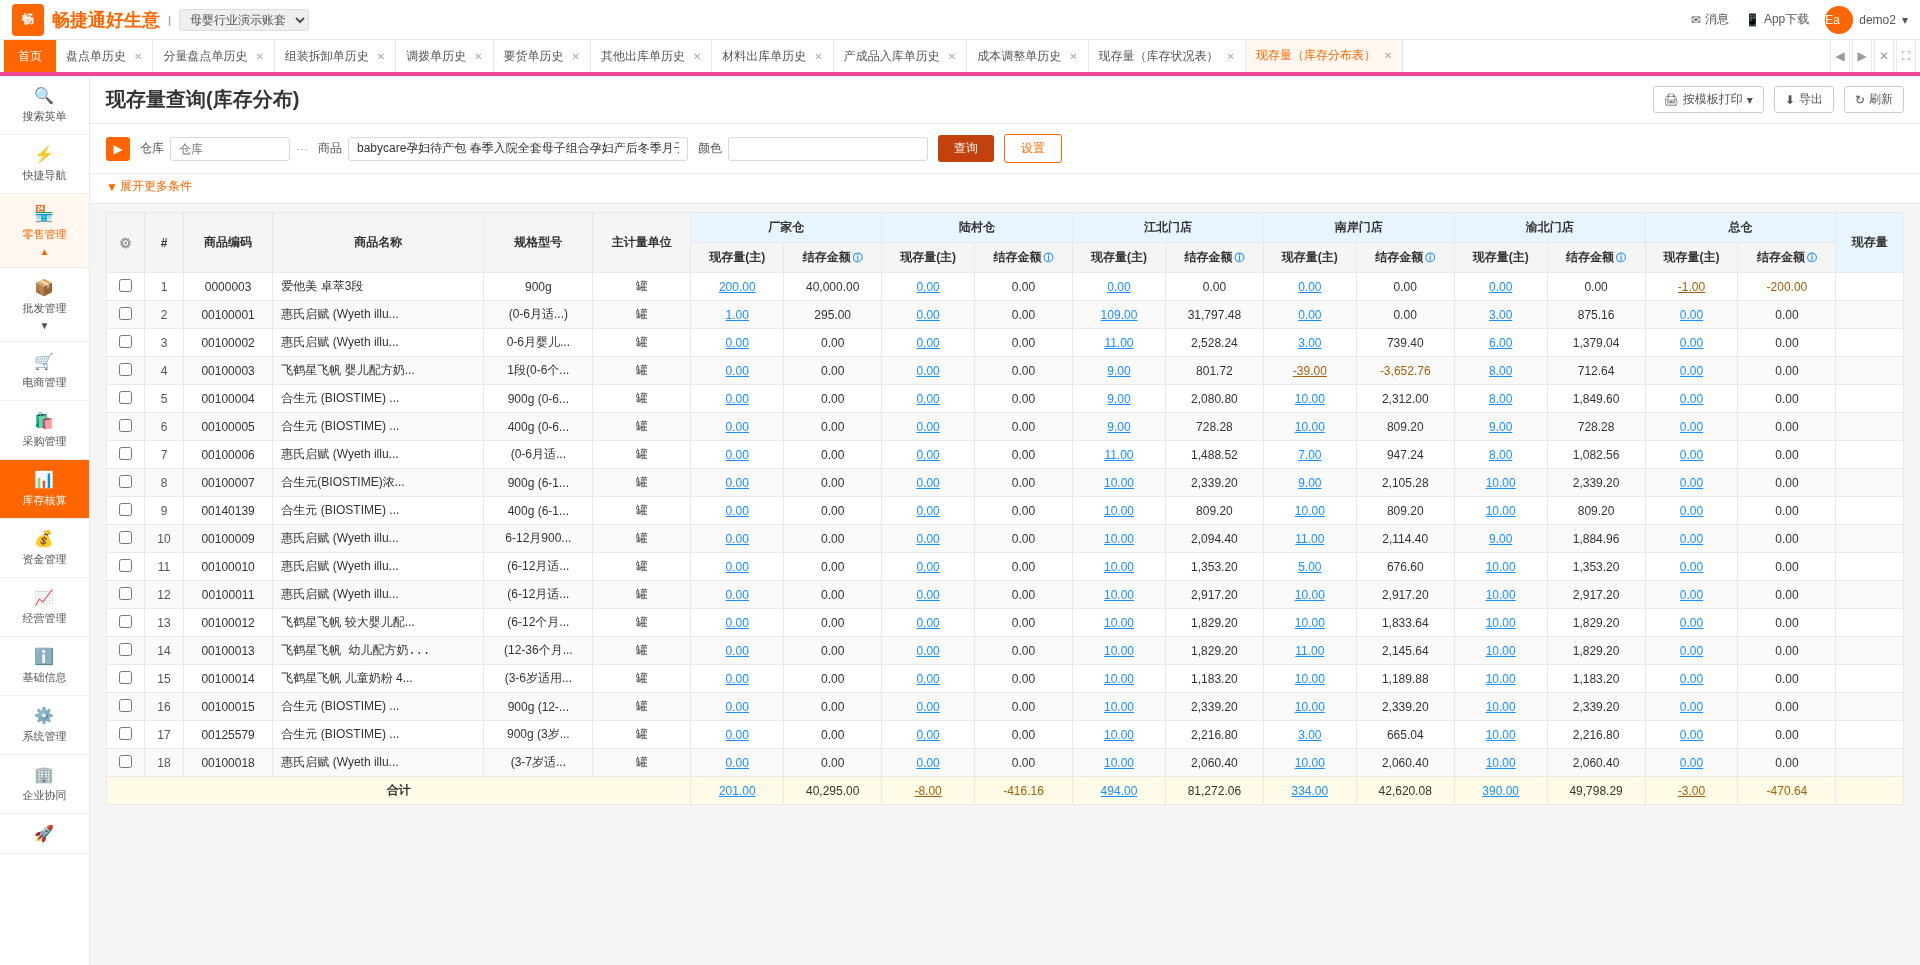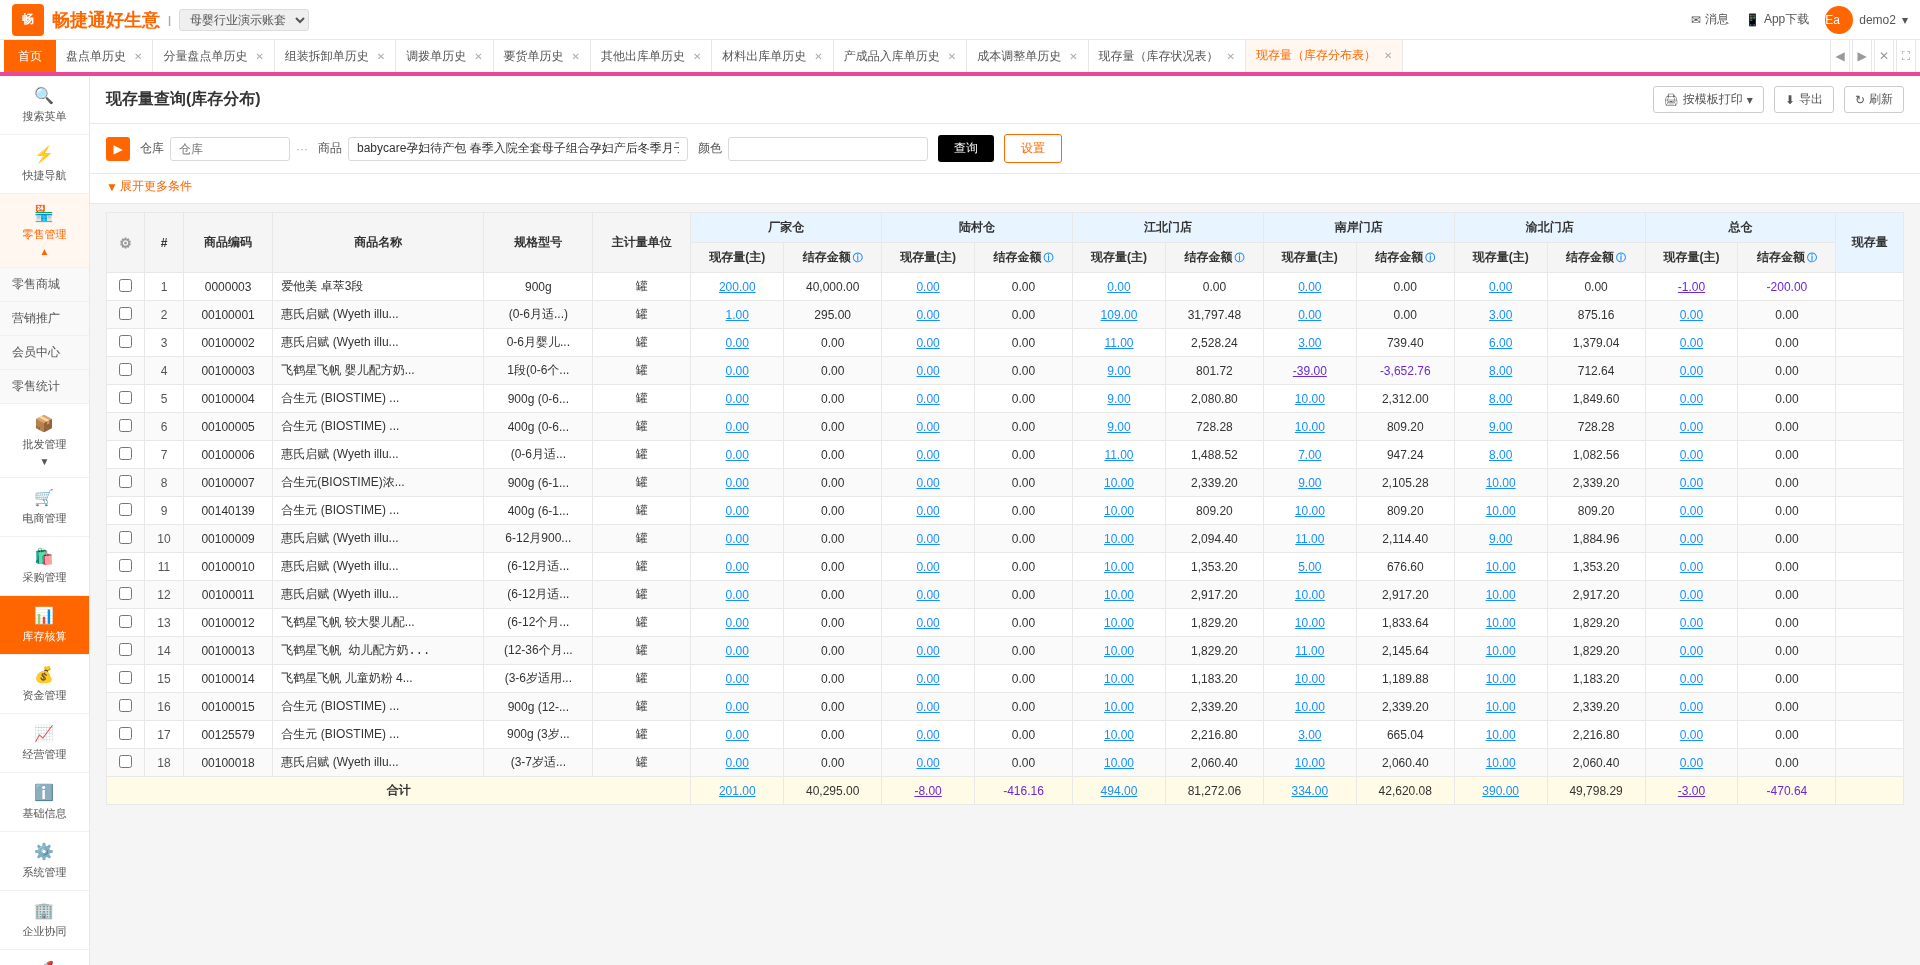--- a/index.html
+++ b/index.html
@@ -32,46 +32,46 @@
     .sidebar-item .icon { font-size: 16px; }
     .sidebar-item .label { font-size: 11px; }
     .sidebar-sub { background: #f9f9f9; }
     .sidebar-sub-item { padding: 8px 12px; cursor: pointer; color: #555; border-bottom: 1px solid #f0f0f0; }
 
     
     .main { flex: 1; overflow: hidden; display: flex; flex-direction: column; }
 
     
     .page-header { background: #fff; padding: 10px 16px; border-bottom: 1px solid #e8e8e8; display: flex; align-items: center; justify-content: space-between; }
-    .page-title { font-size: 16px; font-weight: bold; color: #333; }
+    .page-title { font-size: 20px; font-weight: bold; color: #333; }
     .page-actions { display: flex; align-items: center; gap: 10px; }
     .btn-print { background: #fff; border: 1px solid #ccc; padding: 4px 10px; cursor: pointer; color: #555; border-radius: 3px; display: flex; align-items: center; gap: 4px; }
     .btn-export { background: #fff; border: 1px solid #ccc; padding: 4px 10px; cursor: pointer; color: #555; border-radius: 3px; display: flex; align-items: center; gap: 4px; }
     .btn-refresh { background: #fff; border: 1px solid #ccc; padding: 4px 10px; cursor: pointer; color: #555; border-radius: 3px; display: flex; align-items: center; gap: 4px; }
 
     
     .search-bar { background: #fff; padding: 10px 16px; border-bottom: 1px solid #e8e8e8; display: flex; align-items: center; gap: 10px; flex-wrap: wrap; }
     .search-field { display: flex; align-items: center; gap: 6px; }
     .search-label { color: #555; white-space: nowrap; }
     .search-input { border: 1px solid #d9d9d9; padding: 4px 8px; border-radius: 3px; width: 120px; color: #333; }
     .search-input-long { border: 1px solid #d9d9d9; padding: 4px 8px; border-radius: 3px; width: 300px; color: #333; }
     .search-input-color { border: 1px solid #d9d9d9; padding: 4px 8px; border-radius: 3px; width: 200px; color: #333; }
-    .btn-search { background: #000000; color: #fff; border: none; padding: 5px 16px; border-radius: 3px; cursor: pointer; }
+    .btn-search { background: #c2410c; color: #fff; border: none; padding: 5px 16px; border-radius: 3px; cursor: pointer; }
     .btn-setting { background: #fff; color: #ff6600; border: 1px solid #ff6600; padding: 5px 16px; border-radius: 3px; cursor: pointer; }
     .expand-btn { color: #ff6600; cursor: pointer; font-size: 12px; display: flex; align-items: center; gap: 2px; }
     .orange-arrow { width: 24px; height: 24px; background: #ff6600; border-radius: 3px; display: flex; align-items: center; justify-content: center; color: #fff; cursor: pointer; flex-shrink: 0; }
 
     
     .table-container { flex: 1; overflow: auto; padding: 8px 16px; }
     table { border-collapse: collapse; width: 100%; background: #fff; font-size: 12px; }
     th { background: #f5f5f5; border: 1px solid #e8e8e8; padding: 6px 8px; text-align: center; color: #333; font-weight: bold; white-space: nowrap; position: sticky; top: 0; z-index: 1; }
     td { border: 1px solid #e8e8e8; padding: 5px 8px; text-align: center; color: #333; white-space: nowrap; }
     .tr-total td { background: #fffbe6; font-weight: normal; }
     .num-link { color: #1890ff; text-decoration: underline; cursor: pointer; }
-    .num-neg { color: #6d28d9; }
+    .num-neg { color: #a16207; }
     .th-group { background: #e8f4ff; }
     .col-num { color: #555; }
     .gear-icon { font-size: 14px; cursor: pointer; color: #999; }
     .info-icon { color: #1890ff; font-size: 10px; cursor: pointer; margin-left: 2px; }
     .dots { color: #aaa; }
   </style>
 </head>
 <body>
 
 <div class="topbar">
@@ -168,26 +168,20 @@
       <span class="label">搜索英单</span>
     </div>
     <div class="sidebar-item">
       <span class="icon">⚡</span>
       <span class="label">快捷导航</span>
     </div>
     <div class="sidebar-item" style="background:#fff7f0;color:#ff6600;">
       <span class="icon">🏪</span>
       <span class="label">零售管理</span>
       <span style="font-size:10px;">▲</span>
-    </div>
-    <div class="sidebar-sub">
-      <div class="sidebar-sub-item">零售商城</div>
-      <div class="sidebar-sub-item">营销推广</div>
-      <div class="sidebar-sub-item">会员中心</div>
-      <div class="sidebar-sub-item">零售统计</div>
     </div>
     <div class="sidebar-item">
       <span class="icon">📦</span>
       <span class="label">批发管理</span>
       <span style="font-size:10px;">▼</span>
     </div>
     <div class="sidebar-item">
       <span class="icon">🛒</span>
       <span class="label">电商管理</span>
     </div>

